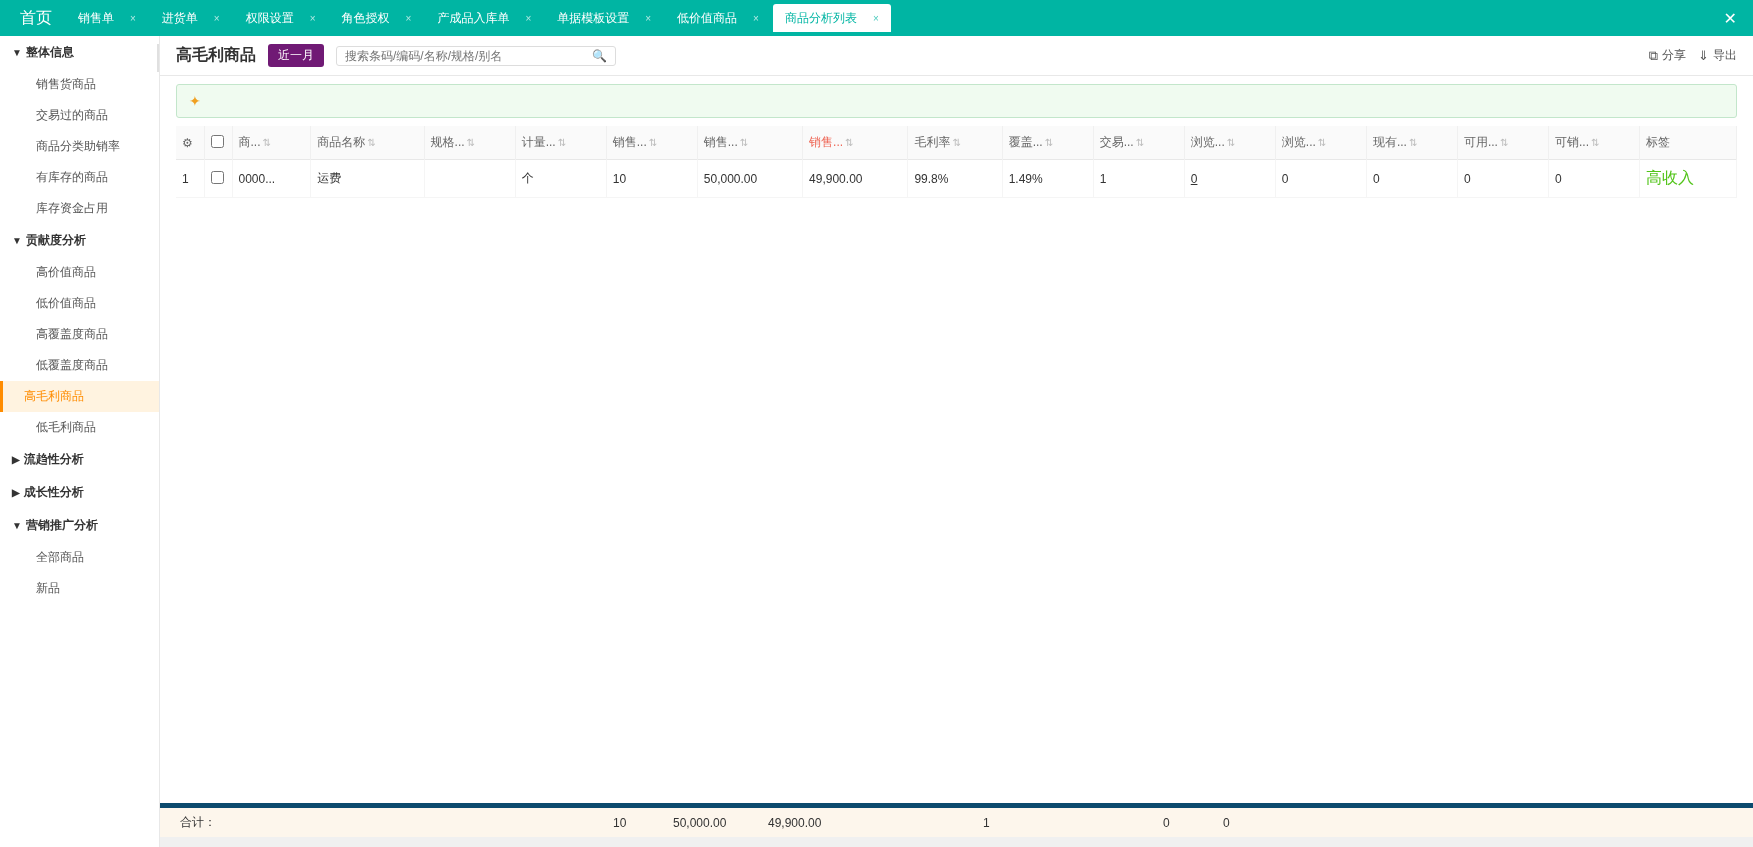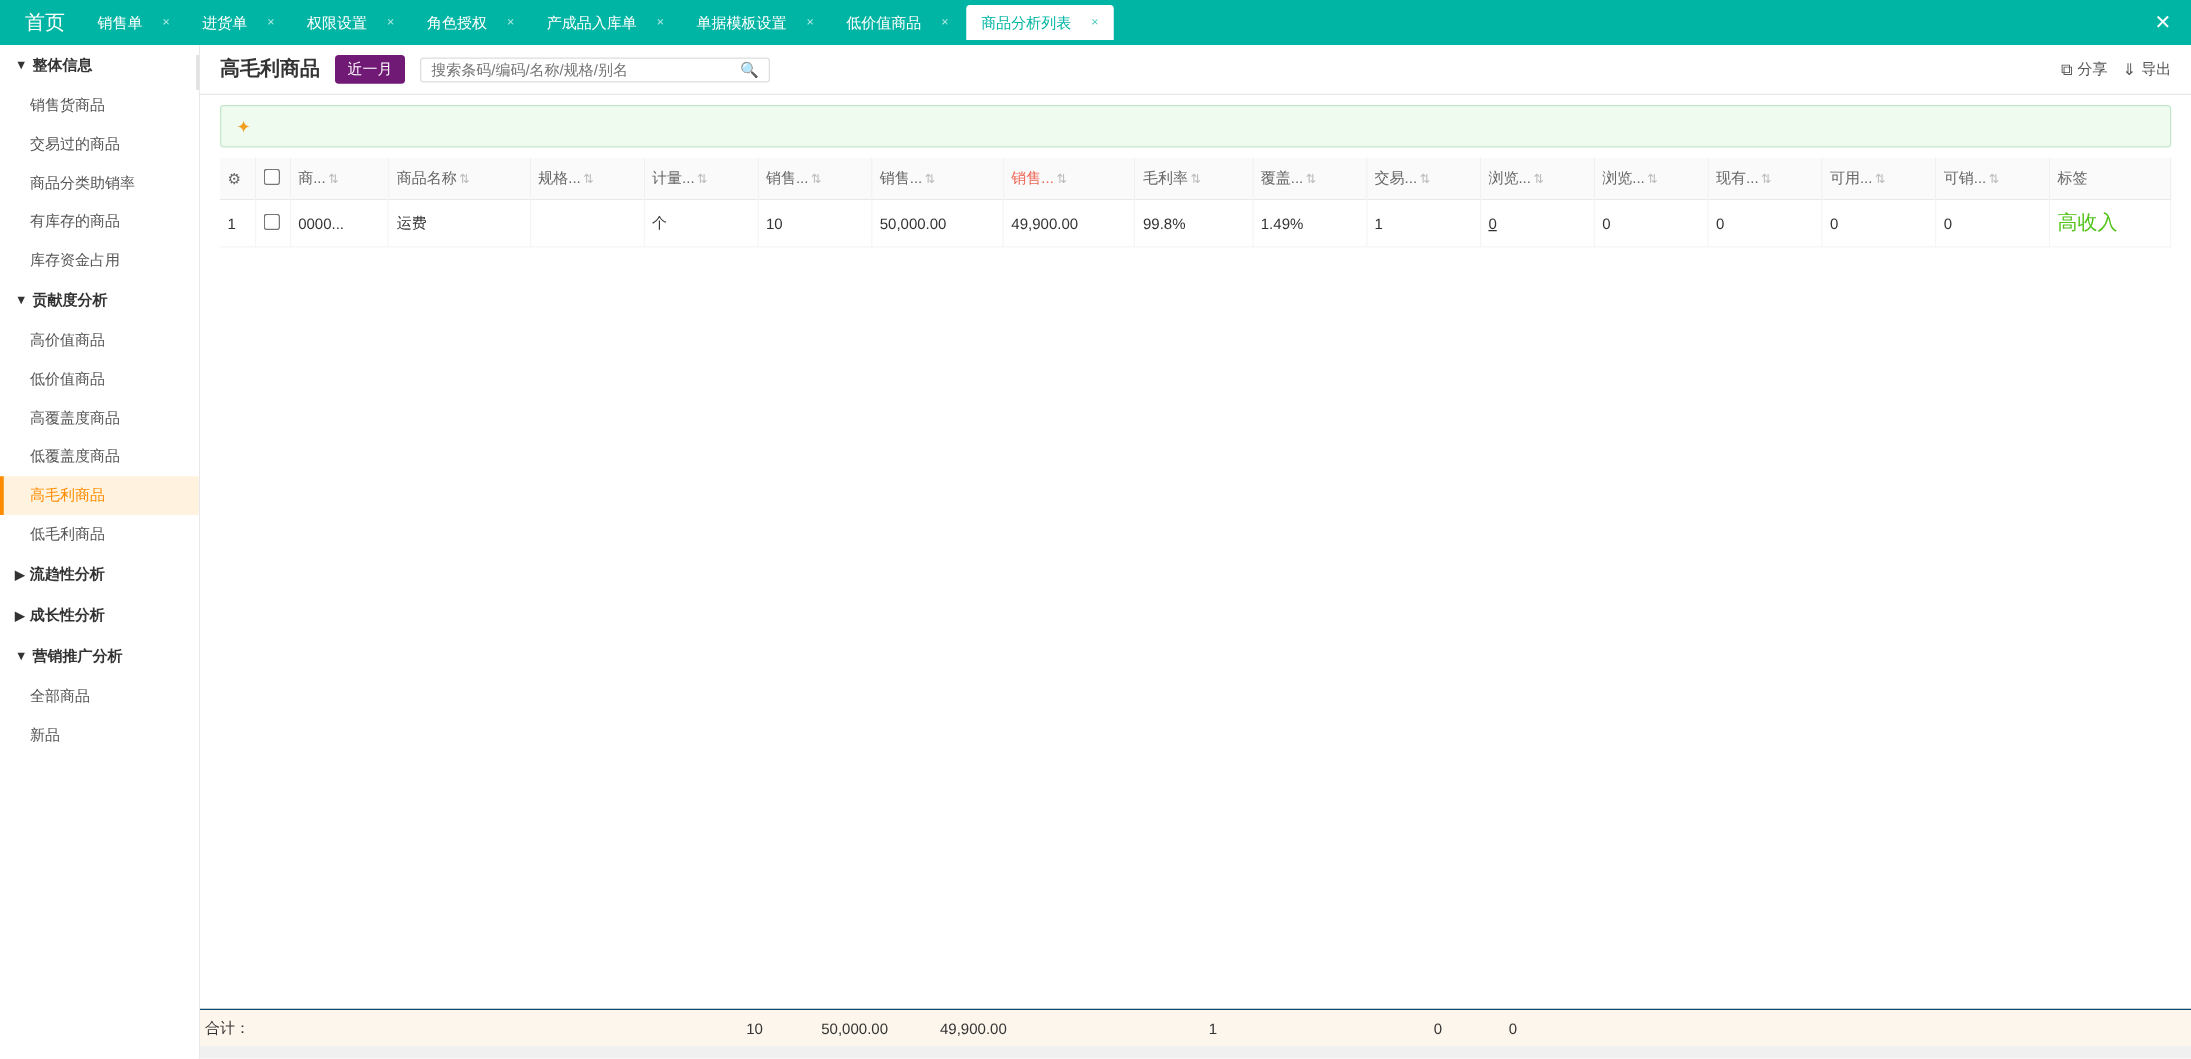--- a/index.html
+++ b/index.html
@@ -92,21 +92,21 @@
       align-items: center;
       padding: 8px 12px;
       font-size: 12px;
       color: #333;
       cursor: pointer;
       font-weight: bold;
       gap: 4px;
     }
     .sidebar-group-header .arrow { font-size: 10px; }
     .sidebar-item {
-      padding: 7px 12px 7px 24px;
+      padding: 7px 12px 7px 36px;
       font-size: 12px;
       color: #555;
       cursor: pointer;
       white-space: nowrap;
       overflow: hidden;
       text-overflow: ellipsis;
     }
     .sidebar-item.active {
       background: #fff3e0;
       color: #ff8c00;
@@ -227,22 +227,22 @@
       border-right: 1px solid #f5f5f5;
       white-space: nowrap;
     }
     .tag-high { color: #52c41a; font-size: 16px; font-family: Liberation Serif, serif; }
     .link-style { color: #333; text-decoration: underline; cursor: pointer; }
 
     
     .footer-total {
       display: flex;
       align-items: center;
-      border-top: 1px solid #0c4a6e;
-      padding: 6px 4px;
+      border-top: 5px solid #0c4a6e;
+      padding: 6px 20px;
       background: #fdf6ec;
       font-size: 12px;
       color: #333;
       flex-shrink: 0;
     }
 
     
     .bottom-scrollbar {
       height: 10px;
       background: #f0f0f0;

